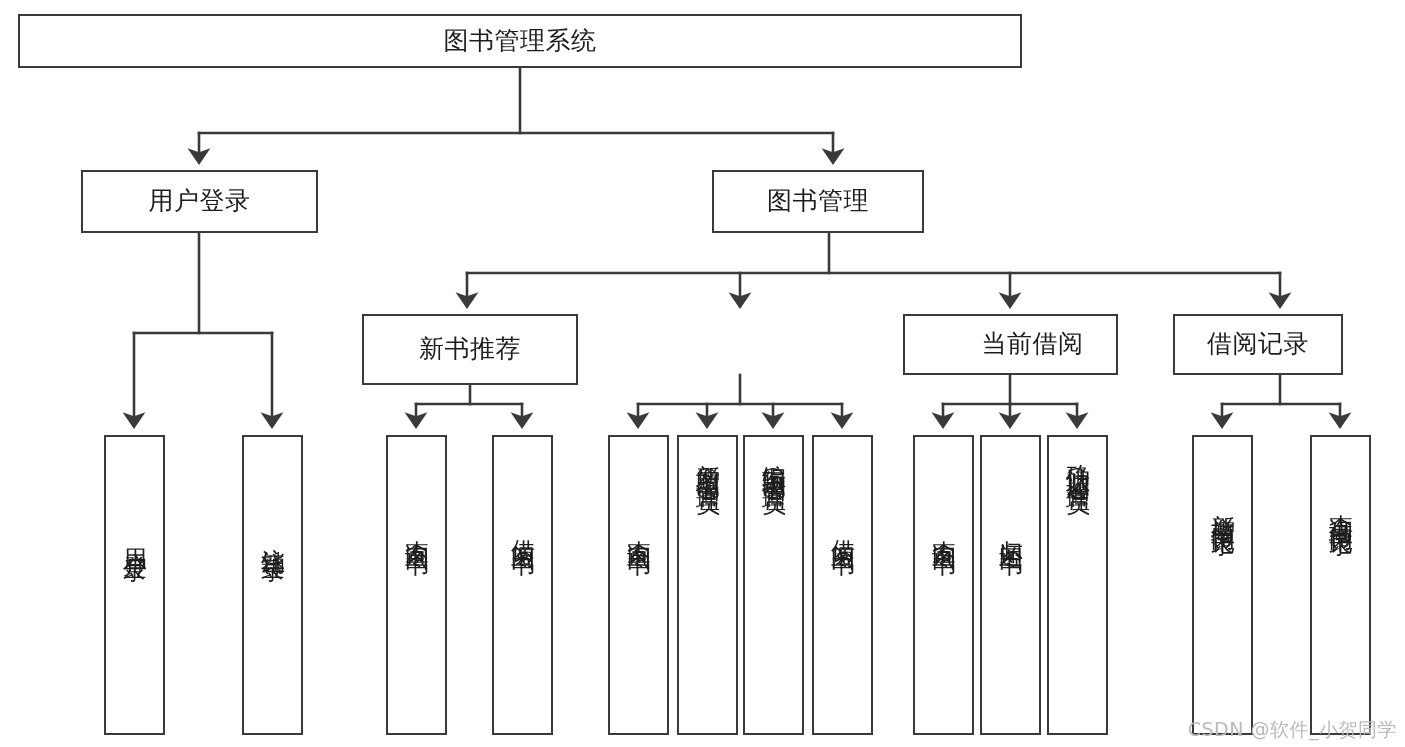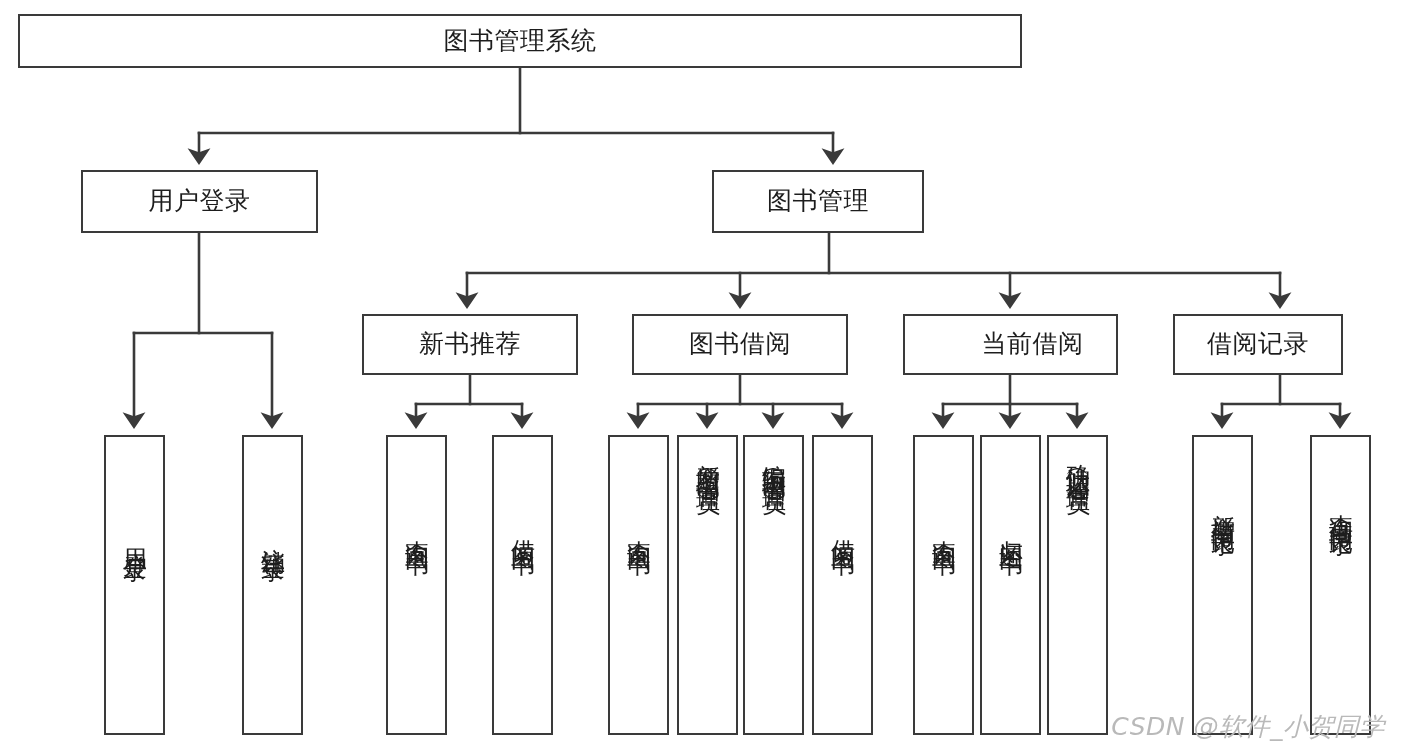--- a/index.html
+++ b/index.html
@@ -65,28 +65,27 @@
     margin-top: 86px;
   }
   .node.v.topstart .vtext {
     margin-top: 2px;
   }
   .node.v.near .vtext {
     margin-top: 52px;
   }
   .watermark {
     position: absolute;
-    right: 20px;
+    right: 8px;
     bottom: 4px;
-    font-size: 25px;
+    font-size: 19px;
     color: #b9b9b9;
     letter-spacing: 0.5px;
     white-space: nowrap;
     font-family: "DejaVu Sans", "Liberation Sans", sans-serif;
-    font-style: italic;
   }
 </style>
 </head>
 <body>
 
 <div id="canvas">
 
   <svg class="edges" viewBox="0 0 1405 747">
     <defs>
       <marker id="arrow" markerWidth="10" markerHeight="10" refX="3" refY="5" orient="auto" markerUnits="strokeWidth">
@@ -143,27 +142,24 @@
   </div>
 
   <div class="node h" style="left:81px; top:170px; width:237px; height:63px;">
     <span>用户登录</span>
   </div>
 
   <div class="node h" style="left:712px; top:170px; width:212px; height:63px;">
     <span>图书管理</span>
   </div>
 
-  <div class="node h" style="left:362px; top:314px; width:216px; height:61px;">
+  <div class="node h" style="left:362px; top:314px; width:216px; height:71px;">
     <span>新书推荐</span>
   </div>
 
-  <div class="node h" style="left:632px; top:314px; width:216px; height:61px;">
-    <span>图书借阅</span>
-  </div>
 
   <div class="node h" style="left:903px; top:314px; width:215px; height:61px;padding-left:44px;">
     <span>当前借阅</span>
   </div>
 
   <div class="node h" style="left:1173px; top:314px; width:170px; height:61px;">
     <span>借阅记录</span>
   </div>
 
   <div class="node v mid2" style="left:104px; top:435px; width:61px; height:300px;">

